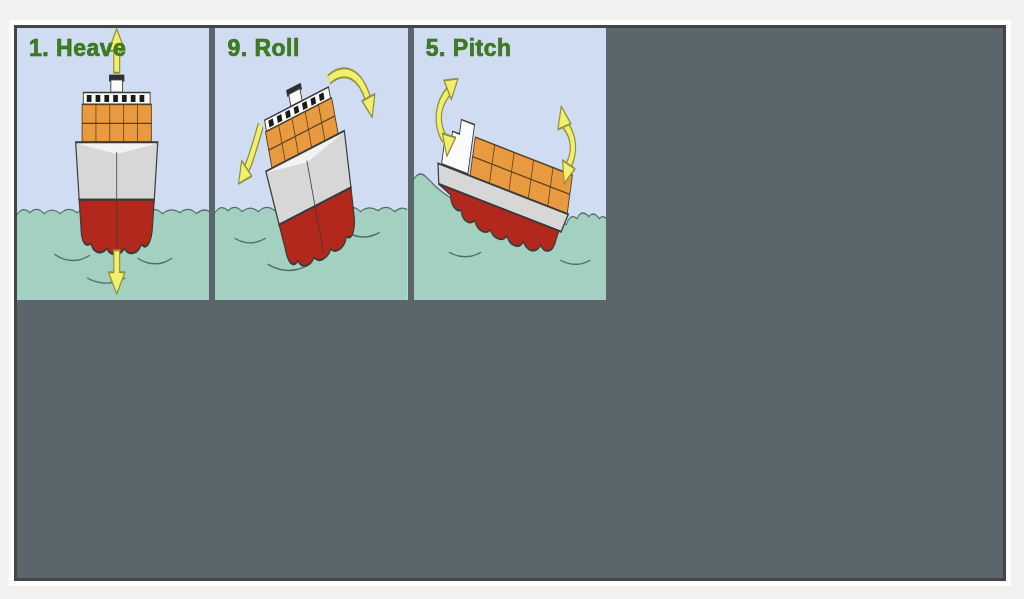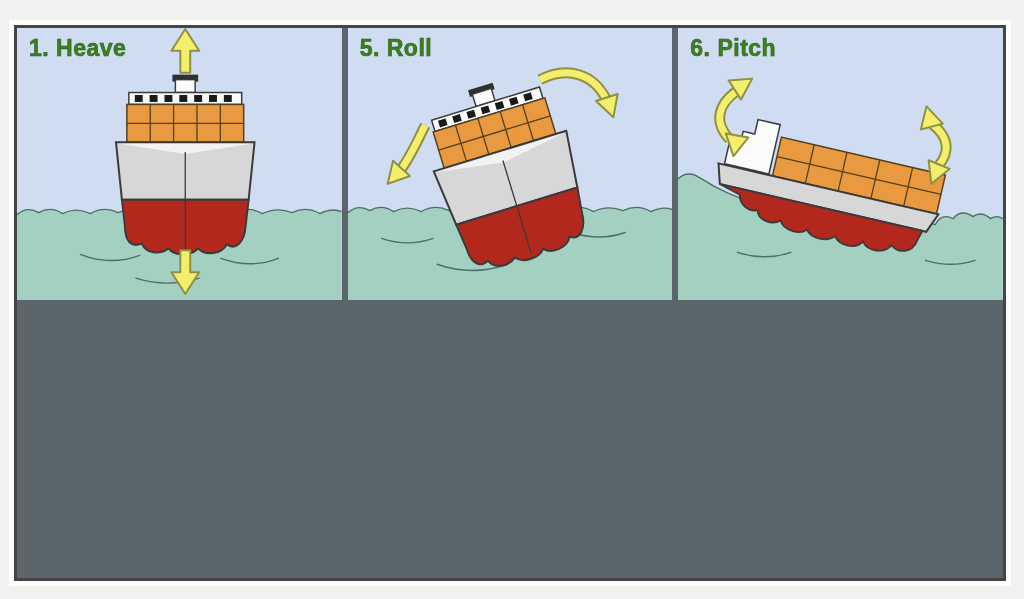--- a/index.html
+++ b/index.html
@@ -9,21 +9,21 @@
     font-family:"Liberation Sans", sans-serif;
     position:relative;overflow:hidden;
   }
   .diagram{
     position:absolute;left:14px;top:25px;
     width:986px;height:550px;
     border:3px solid #454545;
     box-shadow:0 0 0 5px #ffffff;
     background:#5a666c;
     display:grid;
-    grid-template-columns:1fr 1fr 1fr;
+    grid-template-columns:1fr 1fr 1fr 1fr 1fr;
     grid-template-rows:1fr 1fr;
     gap:6px;
   }
   .cell{position:relative;overflow:hidden;background:#cfdcf2;}
   .cell svg{display:block;width:100%;height:100%;}
   .plabel{
     position:absolute;left:12px;top:7px;
     font-size:23px;font-weight:900;color:#3e7e21;
     letter-spacing:0.5px;
     -webkit-text-stroke:0.6px #2e6414;
@@ -105,21 +105,21 @@
         <path class="arc-under" d="M194 52 C 222 38 248 46 261 72"></path>
         <path class="arc-over" d="M194 52 C 222 38 248 46 261 72"></path>
         <use href="#arrow-head" transform="translate(268,90) rotate(72)"></use>
       </g>
       <g>
         <path class="arc-under" d="M78 98 C 68 118 62 132 53 143"></path>
         <path class="arc-over" d="M78 98 C 68 118 62 132 53 143"></path>
         <use href="#arrow-head" transform="translate(40,157) rotate(132)"></use>
       </g>
     </svg>
-    <div class="plabel">5. Roll</div>
+    <div class="plabel">9. Roll</div>
   </div>
 
   <div class="cell">
     <svg viewBox="0 0 328 274" preserveAspectRatio="none">
       <rect class="sky" x="0" y="0" width="328" height="274"></rect>
       <path class="water" d="M0 152 Q10 142 24 152 Q36 160 50 166 Q64 172 80 178 Q98 184 118 190 Q140 196 162 200 Q186 204 210 206 Q228 207 242 204 Q248 194 260 198 Q266 186 278 192 Q286 182 298 190 Q306 184 316 192 Q322 188 328 192 L328 274 L0 274 Z"></path>
       <path class="waterline" d="M0 152 Q10 142 24 152 Q36 160 50 166 Q64 172 80 178 Q98 184 118 190 Q140 196 162 200 Q186 204 210 206 Q228 207 242 204 Q248 194 260 198 Q266 186 278 192 Q286 182 298 190 Q306 184 316 192 Q322 188 328 192"></path>
       <path class="wavelet" d="M60 226 Q88 235 114 226 M250 234 Q276 242 300 234"></path>
       <use href="#ship-side" transform="translate(152,162) rotate(13)"></use>
       <g>
@@ -128,17 +128,17 @@
         <use href="#arrow-head" transform="translate(75,51) rotate(-33)"></use>
         <use href="#arrow-head" transform="translate(56,129) rotate(100)"></use>
       </g>
       <g>
         <path class="arc-under" d="M257 97 C 274 110 275 125 263 139"></path>
         <path class="arc-over" d="M257 97 C 274 110 275 125 263 139"></path>
         <use href="#arrow-head" transform="translate(251,79) rotate(-105)"></use>
         <use href="#arrow-head" transform="translate(256,157) rotate(112)"></use>
       </g>
     </svg>
-    <div class="plabel">6. Pitch</div>
+    <div class="plabel">5. Pitch</div>
   </div>
 
 
 </div>
 
 </body></html>

